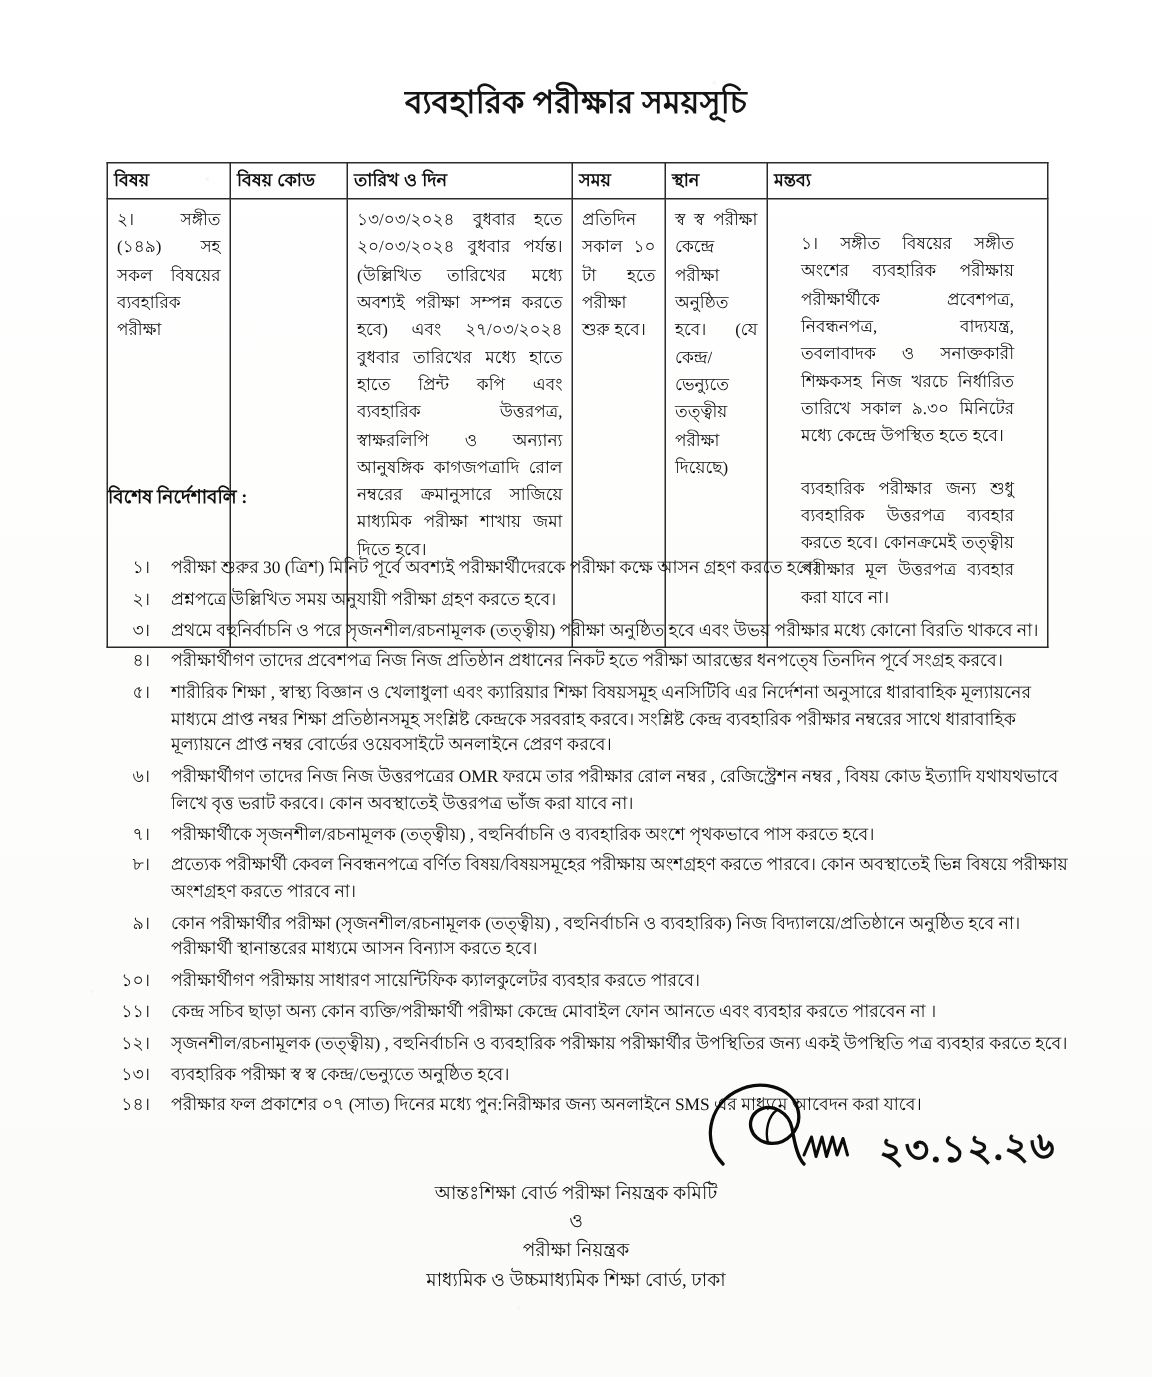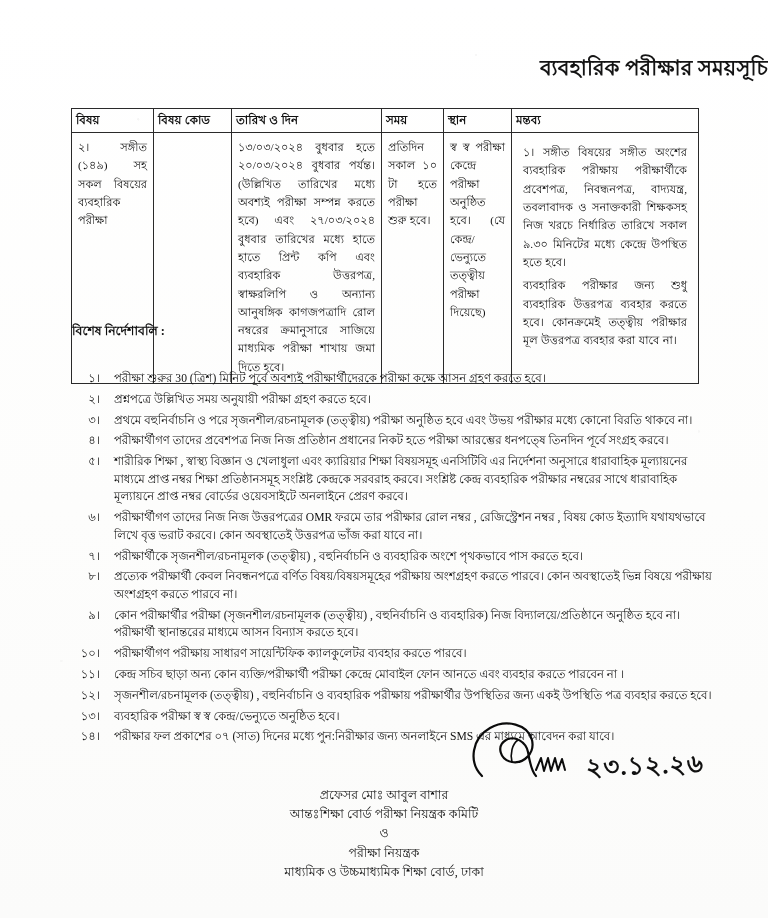--- a/index.html
+++ b/index.html
@@ -37,21 +37,21 @@
     inset: 0;
     padding: 0;
   }
 
   
   .doc-title {
     position: absolute;
     top: 52px;
     left: 0;
     width: 768px;
-    text-align: right;
+    text-align: center;
     font-size: 21px;
     font-weight: 700;
     letter-spacing: .2px;
     color: #141414;
   }
 
   
   .sched-table {
     position: absolute;
     top: 108px;
@@ -80,21 +80,21 @@
     line-height: 1.2;
   }
   .col-subject    { width: 82px; }
   .col-code       { width: 78px; }
   .col-date       { width: 150px; }
   .col-time       { width: 62px; }
   .col-place      { width: 68px; }
   .col-remarks    { width: 187px; }
 
   .cell-subject, .cell-time, .cell-place { text-align: justify; text-align-last: left; }
-  .cell-remarks p { margin: 5px; }
+  .cell-remarks p { margin: 16px; }
   .cell-remarks p + p { margin-top: 1px; }
 
   
   .instructions {
     position: absolute;
     top: 322px;
     left: 66px;
     width: 650px;
   }
   .instructions-heading {
@@ -275,21 +275,20 @@
       <svg class="sig-mark" viewBox="0 0 130 70">
         <g fill="none" stroke="#0b0b0b" stroke-linecap="round" stroke-linejoin="round">
           <path d="M16 58 C2 44 6 20 24 10 C40 1 62 6 66 22 C69 35 58 46 46 44 C34 42 30 28 40 22 C49 17 60 24 62 34 C64 46 66 54 70 58" stroke-width="2.2"></path>
           <path d="M46 44 C44 36 46 26 52 22" stroke-width="1.6"></path>
           <path d="M70 52 l5 -12 l3 13 l4 -13 l3 13 l4 -13 l3 12 l4 -11 l3 11" stroke-width="2"></path>
         </g>
       </svg>
       <div class="sig-date">২৩.১২.২৬</div>
     </div>
     <div class="sig-lines">
-      <div class="sig-line sig-name">প্রফেসর মোঃ আবুল বাশার</div>
       <div class="sig-line">আন্তঃশিক্ষা বোর্ড পরীক্ষা নিয়ন্ত্রক কমিটি</div>
       <div class="sig-line">ও</div>
       <div class="sig-line">পরীক্ষা নিয়ন্ত্রক</div>
       <div class="sig-line">মাধ্যমিক ও উচ্চমাধ্যমিক শিক্ষা বোর্ড, ঢাকা</div>
     </div>
   </div>
 
 </div>
 
 </body></html>

